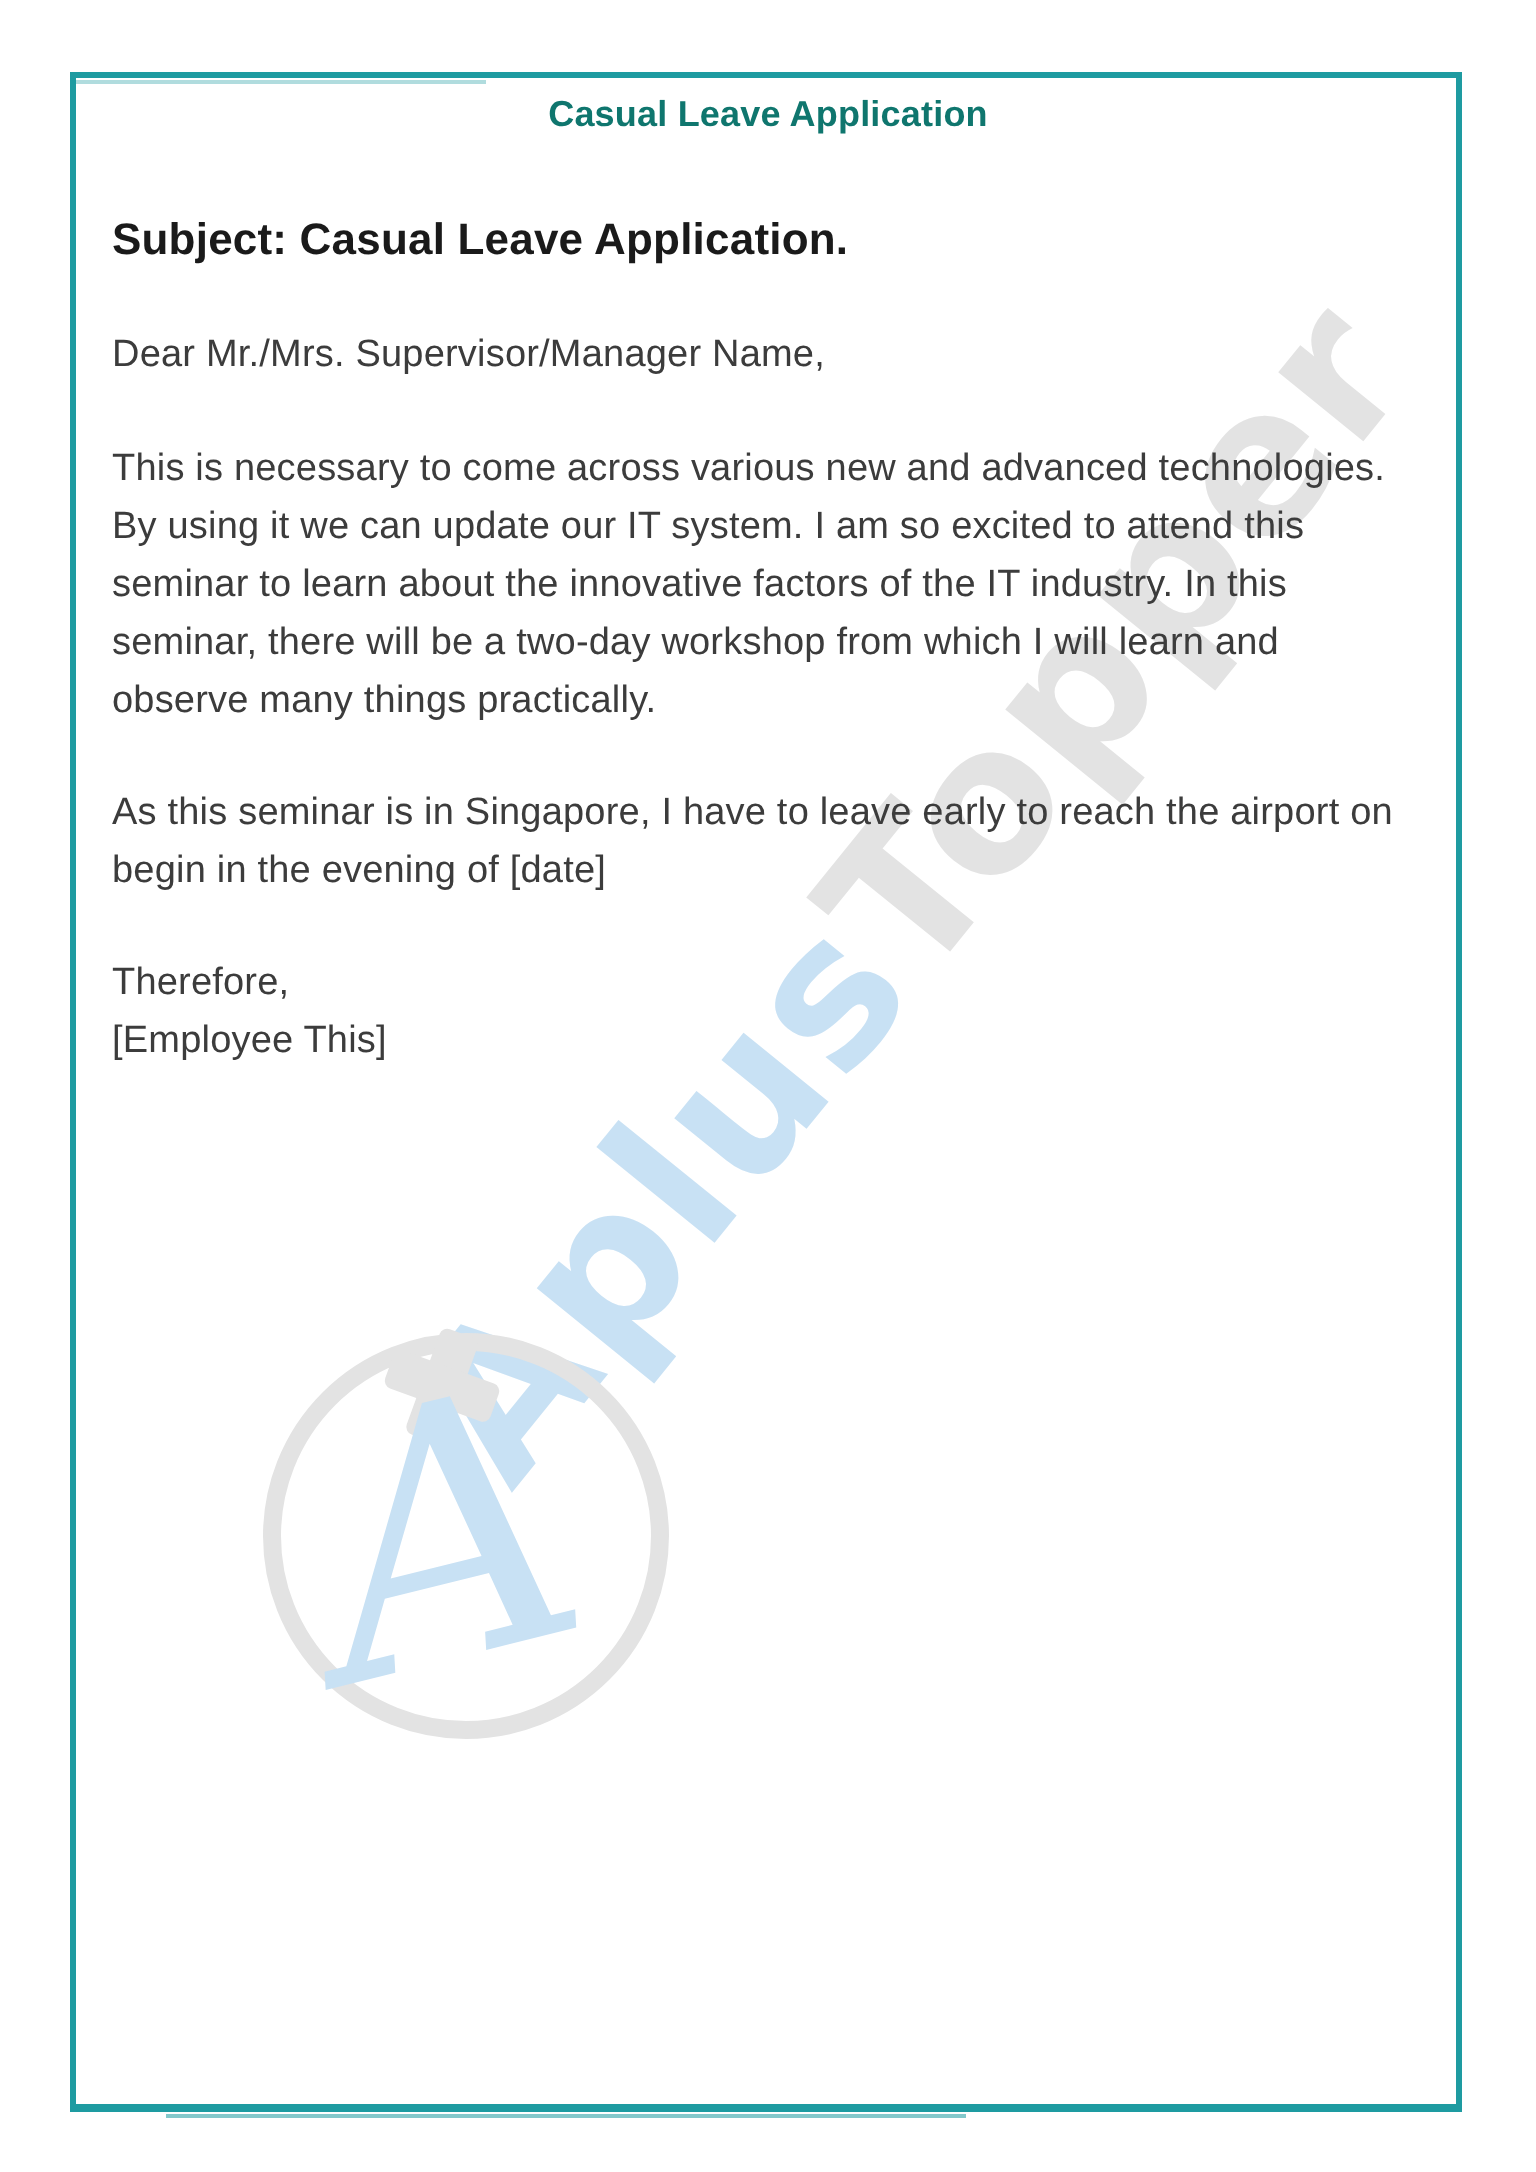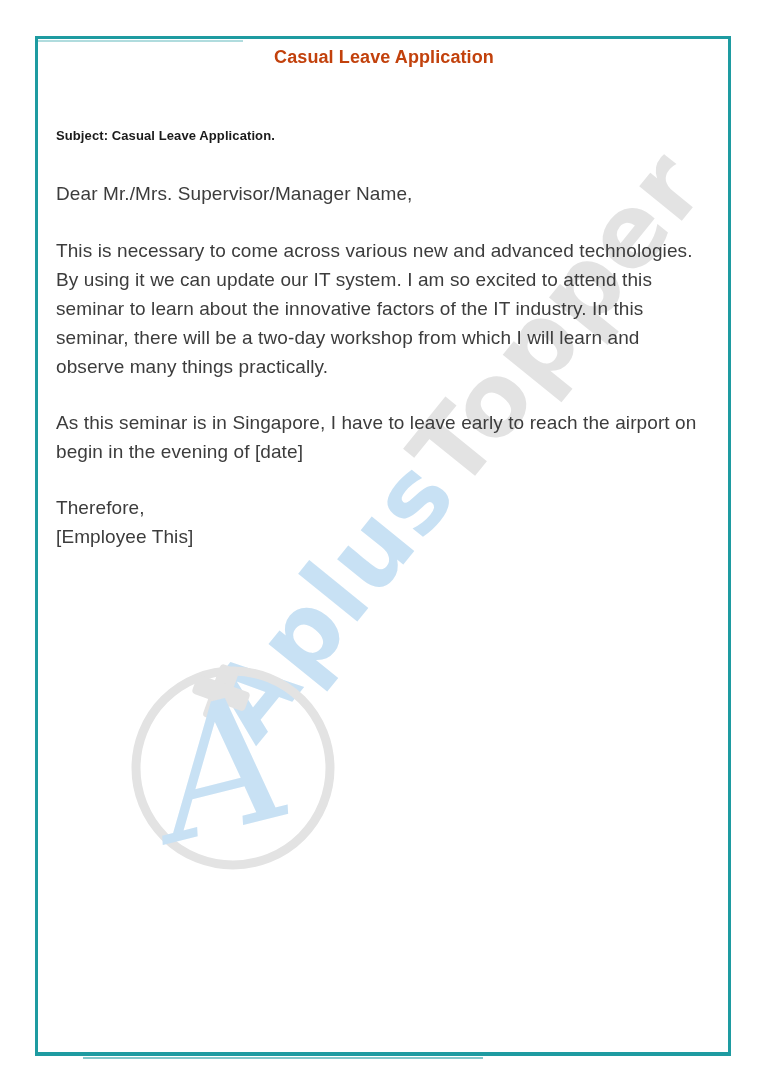--- a/index.html
+++ b/index.html
@@ -85,25 +85,25 @@
     color: #3c3c3c;
     font-size: 19px;
     line-height: 29px;
     letter-spacing: 0.1px;
   }
   .doc-title {
     font-size: 18px;
     line-height: 22px;
     font-weight: 700;
     text-align: center;
-    color: #c2410c;
-    margin-bottom: 56px;
+    color: #0f766e;
+    margin-bottom: 40px;
   }
   .subject {
-    font-size: 13px;
+    font-size: 22px;
     line-height: 23px;
     font-weight: 700;
     color: #1a1a1a;
     margin-bottom: 32px;
   }
   .salutation { margin-bottom: 28px; }
   .para { margin-bottom: 27px; }
   .closing-line { line-height: 29px; }
 </style>
 </head>

